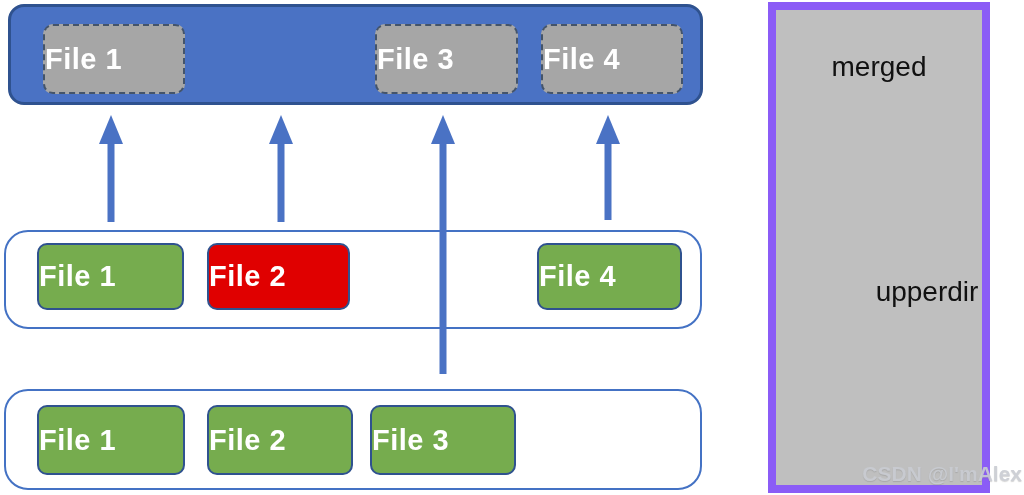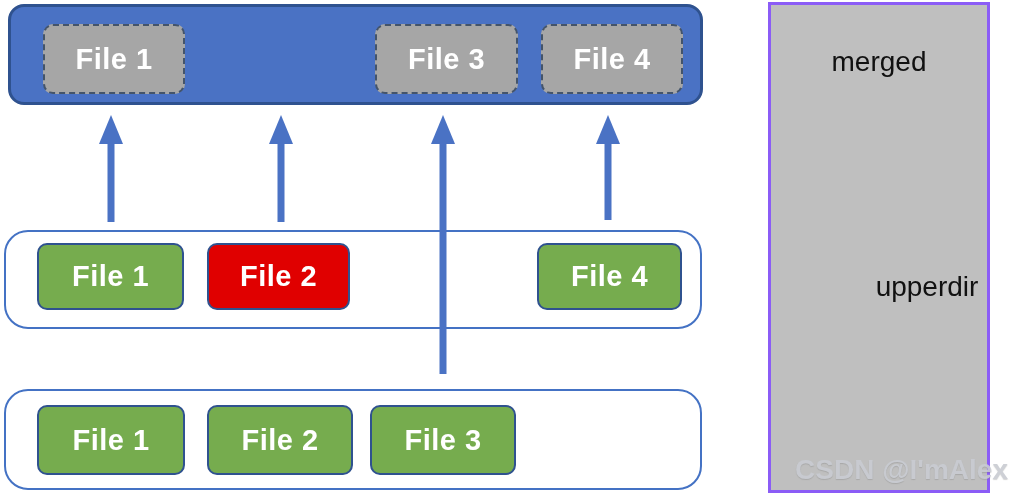--- a/index.html
+++ b/index.html
@@ -7,21 +7,21 @@
     position:relative;width:1024px;height:495px;background:#ffffff;overflow:hidden;
     font-family:"Liberation Sans",sans-serif;
   }
   
   .merged-bar{
     position:absolute;left:8px;top:4px;width:689px;height:95px;
     background:#4a72c4;border:3px solid #2F528F;border-radius:16px;
   }
   
   .file{
-    position:absolute;display:flex;align-items:center;justify-content:center;
+    position:absolute;display:flex;align-items:center;justify-content:flex-start;
     color:#ffffff;font-size:29px;font-weight:700;letter-spacing:.5px;
     border-radius:10px;box-sizing:border-box;
   }
   .file.gray{
     background:#A6A6A6;border:2px dashed #44546A;height:70px;top:17px;
   }
   .file.green{
     background:#76AC4E;border:2.5px solid #2F528F;
   }
   .file.red{
@@ -35,33 +35,33 @@
   .upperdir-box{top:230px;height:99px;}
   .lowerdir-box{top:389px;height:101px;}
   
   .arrows{
     position:absolute;left:0;top:0;width:1024px;height:495px;
     pointer-events:none;z-index:5;
   }
   
   .legend-panel{
     position:absolute;left:768px;top:2px;width:222px;height:491px;
-    background:#BFBFBF;border:3px solid #8b5cf6;box-sizing:border-box;
+    background:#BFBFBF;border:8px solid #8b5cf6;box-sizing:border-box;
   }
   .legend-label{
     position:absolute;left:0;width:100%;text-align:center;
     color:#111111;font-size:28px;font-weight:400;
   }
   .legend-merged{top:41px;}
   .legend-upperdir{top:266px;margin-left:48px;}
   .legend-lowerdir{top:418px;}
   
   .watermark{
-    position:absolute;right:16px;bottom:9px;z-index:10;
-    color:#C9CCD2;font-size:28px;font-weight:700;opacity:.9;
+    position:absolute;right:2px;bottom:9px;z-index:10;
+    color:#C9CCD2;font-size:21px;font-weight:700;opacity:.9;
     text-shadow:0 1px 1px rgba(120,120,120,.35);
     font-family:"Liberation Sans",sans-serif;
   }
 </style>
 </head>
 <body>
 
 <div class="canvas">
 
   <div class="merged-bar">

